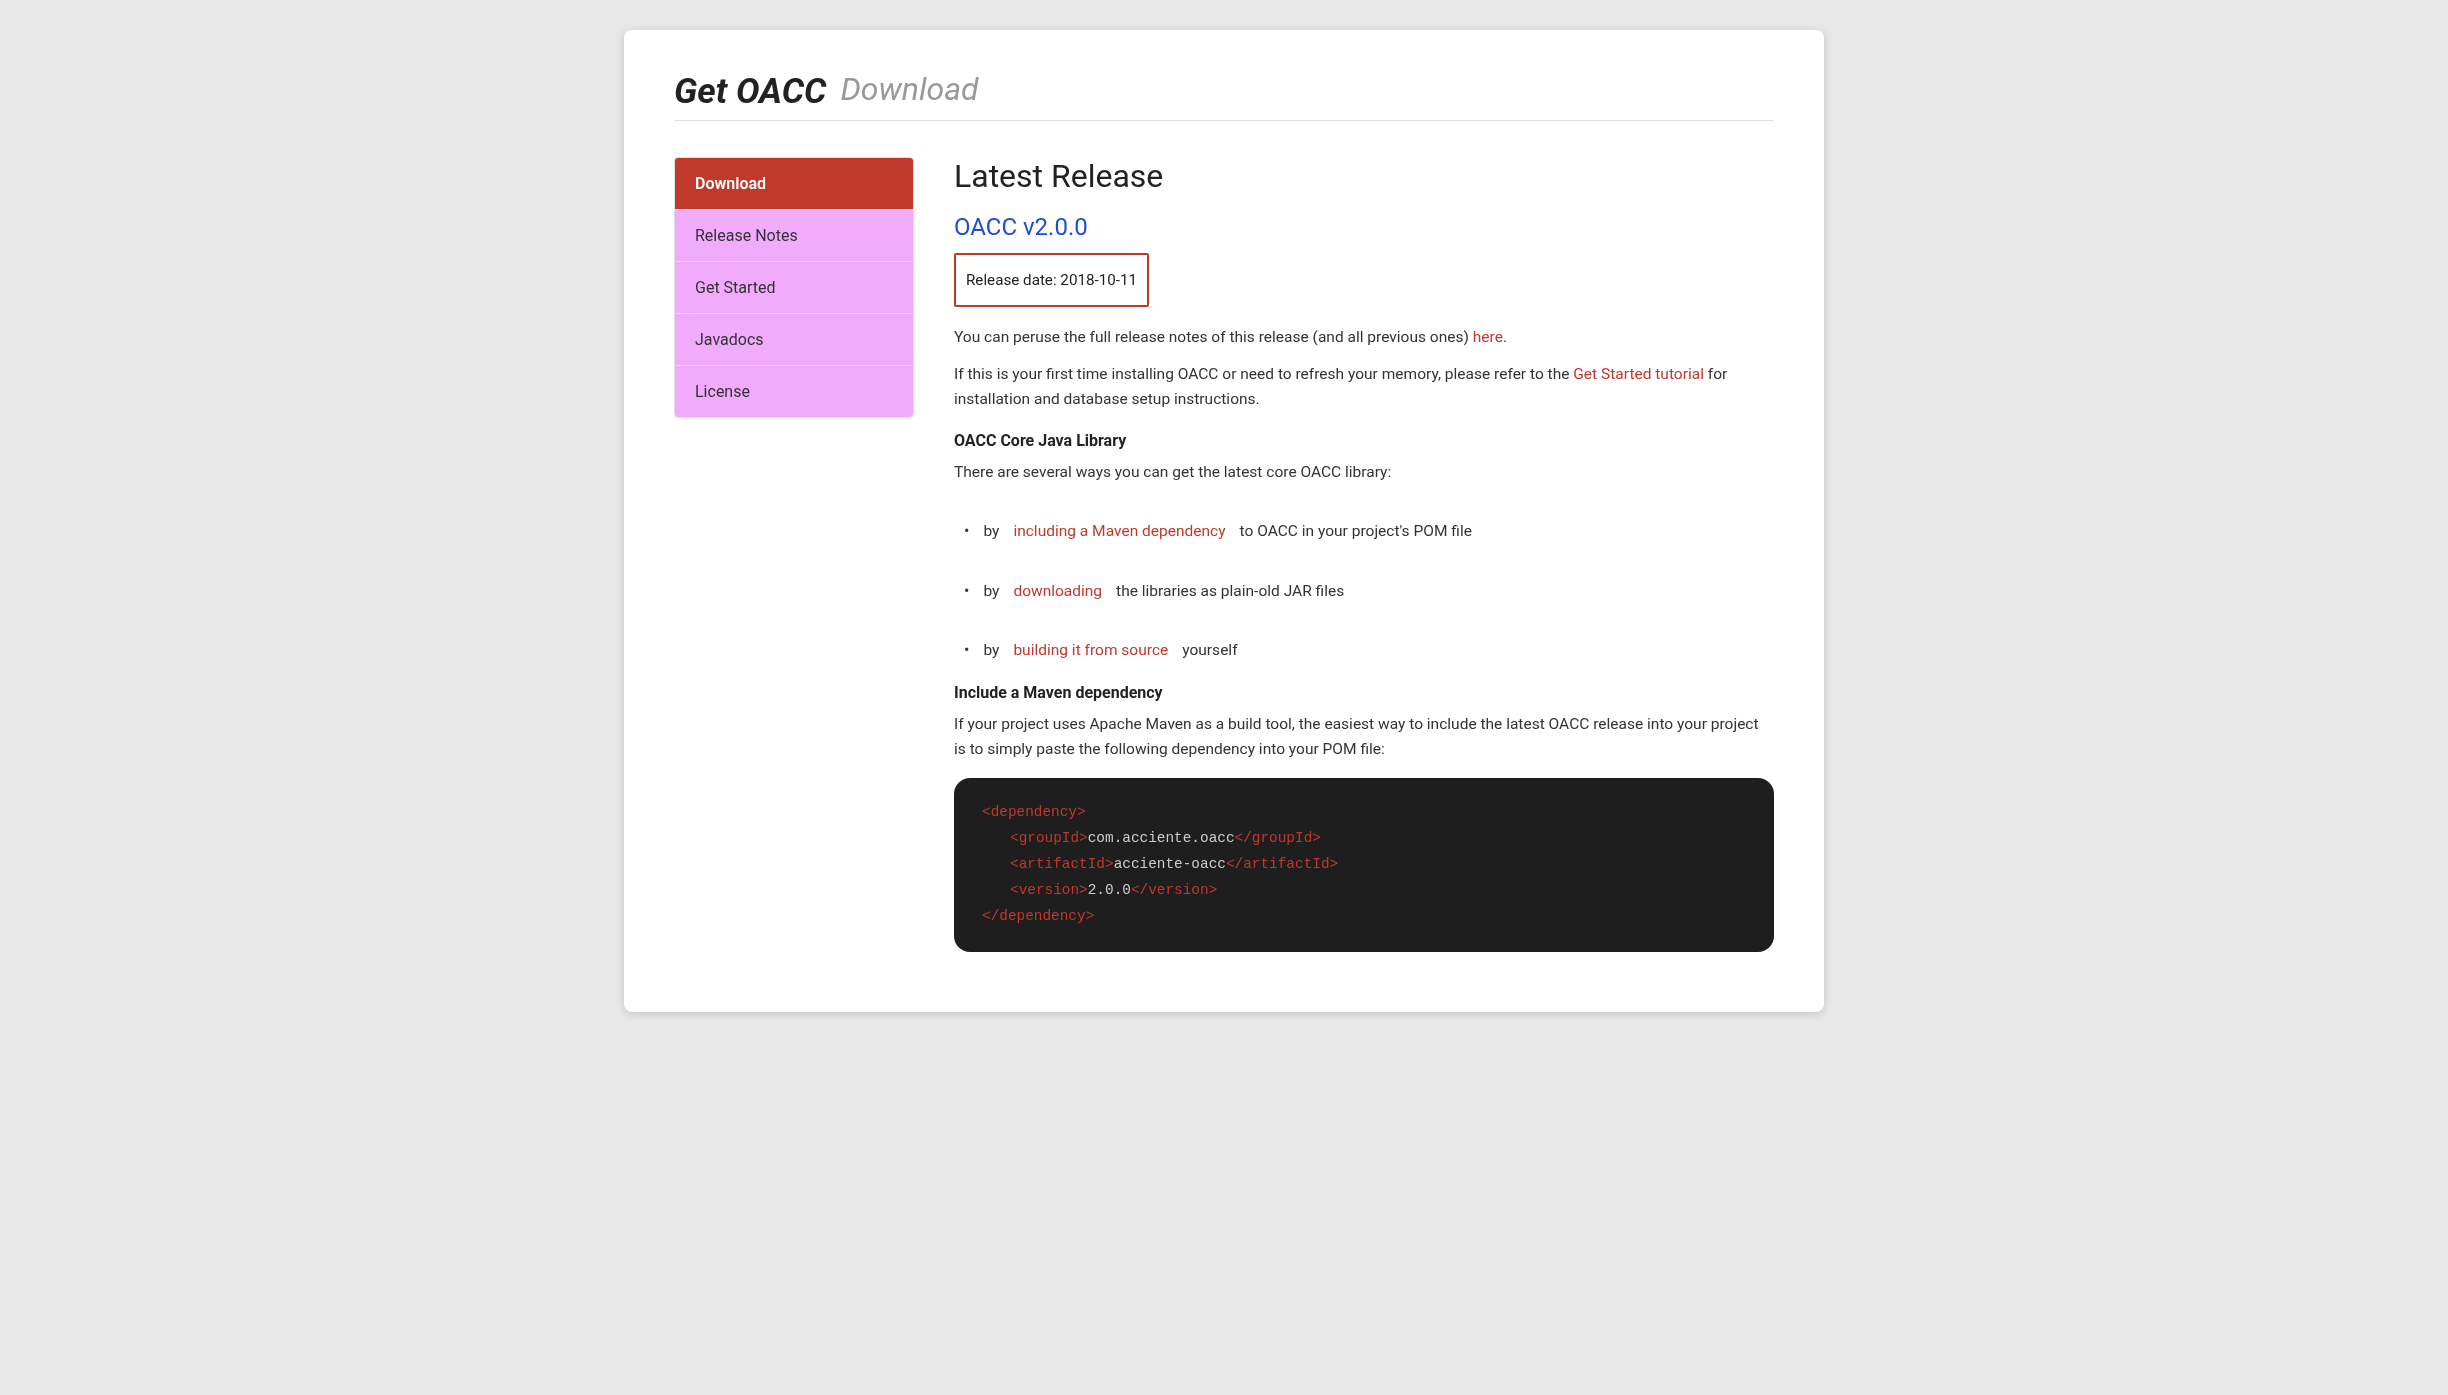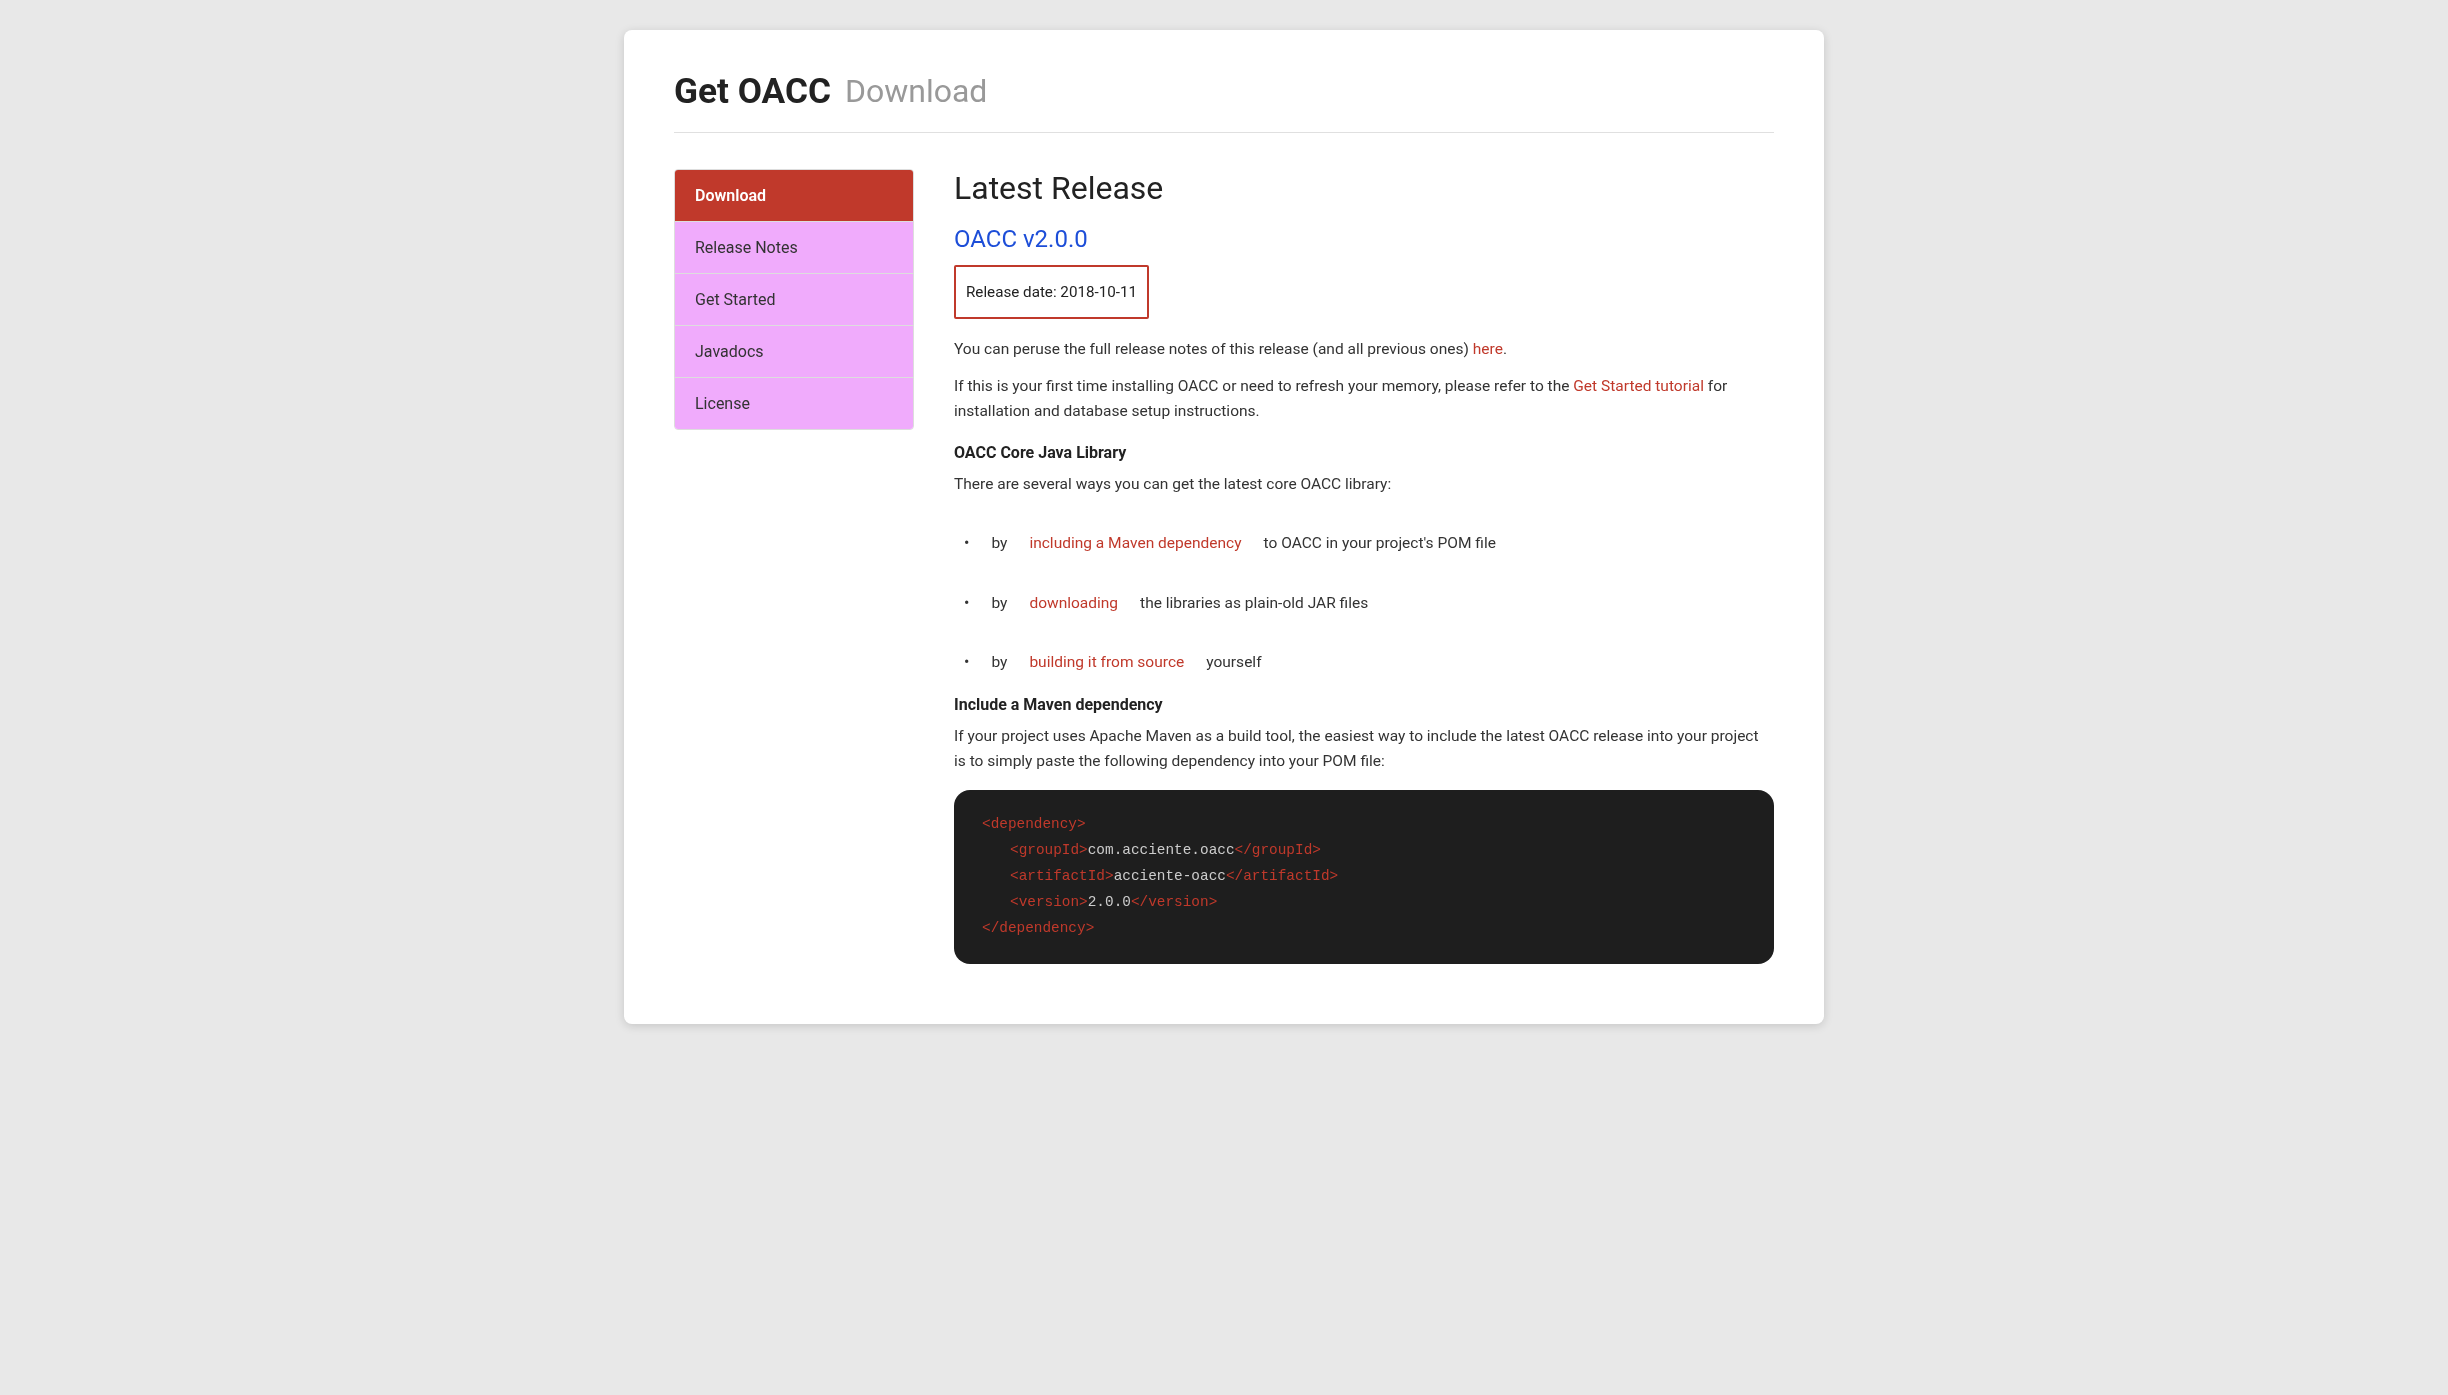--- a/index.html
+++ b/index.html
@@ -15,25 +15,26 @@
     .page-wrapper {
       background: #fff;
       border-radius: 8px;
       width: 100%;
       max-width: 1200px;
       padding: 40px 50px 60px 50px;
       box-shadow: 0 2px 10px rgba(0,0,0,0.15);
     }
     .page-header {
       display: flex;
-      align-items: center;
+      align-items: flex-start;
       gap: 14px;
       margin-bottom: 36px;
       border-bottom: 1px solid #e0e0e0;
-      padding-bottom: 20px;
+      padding-bottom: 8px;
+      font-style: italic;
     }
     .page-header-title {
       font-size: 2.2rem;
       font-weight: 700;
       color: #222;
     }
     .page-header-subtitle {
       font-size: 2rem;
       font-weight: 400;
       color: #999;
@@ -116,21 +117,21 @@
       list-style: none;
       margin-left: 10px;
       margin-bottom: 14px;
     }
     .bullet-list li {
       font-size: 0.97rem;
       color: #333;
       line-height: 1.7;
       display: flex;
       align-items: baseline;
-      gap: 22px;
+      gap: 14px;
       margin-top: 32px;
     }
     .bullet-list li::before {
       content: "•";
       color: #333;
       font-size: 1rem;
     }
     .code-block {
       background: #1e1e1e;
       border-radius: 16px;

